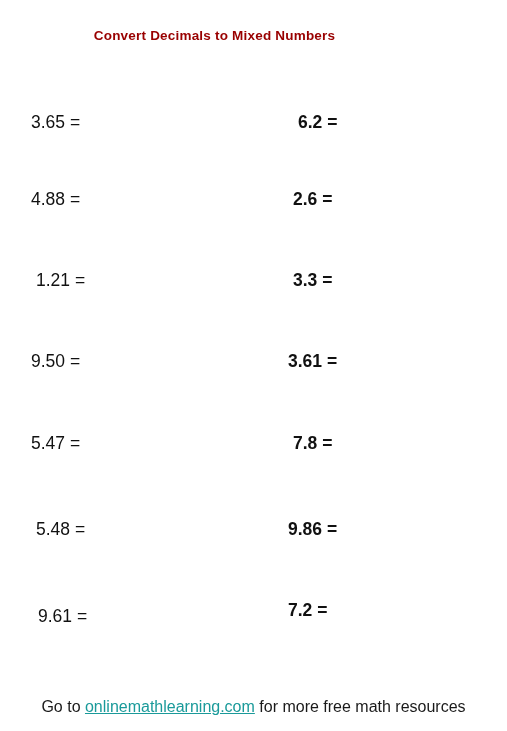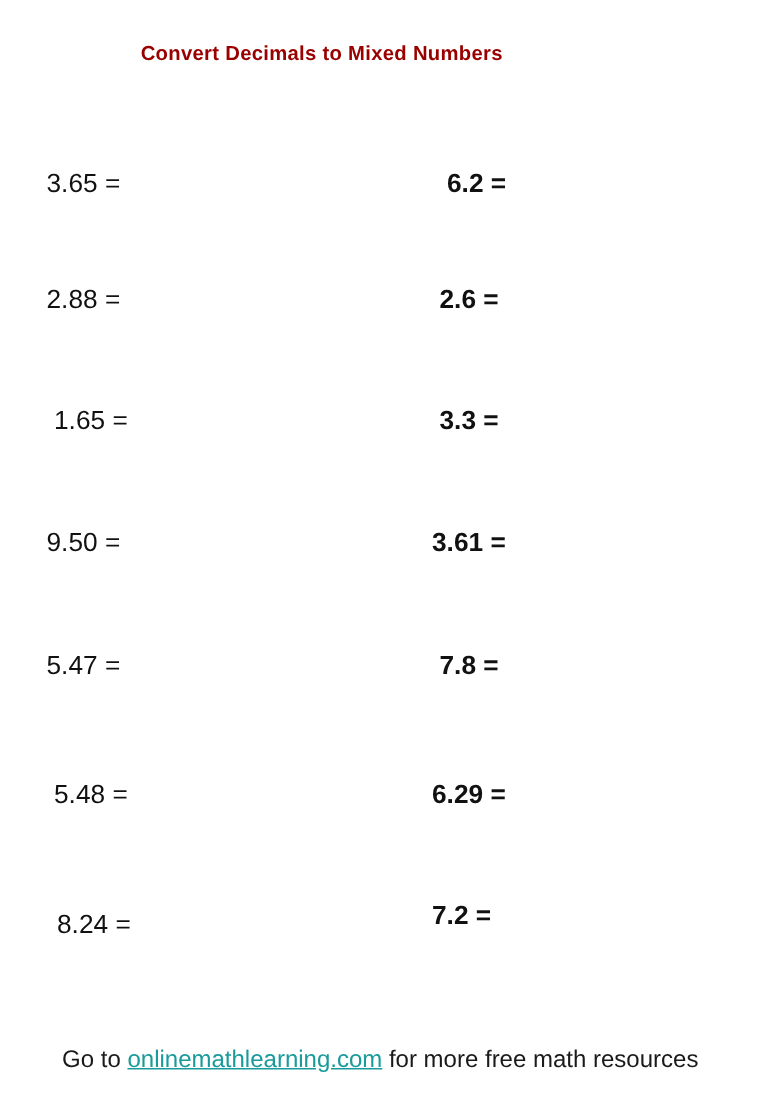--- a/index.html
+++ b/index.html
@@ -98,46 +98,46 @@
   <div class="worksheet-title">Convert Decimals to Mixed Numbers</div>
 
   <div class="problems">
 
     <div class="problem-row r1" style="top:107px">
       <div class="problem col-left">3.65 =</div>
       <div class="problem col-right">6.2 =</div>
     </div>
 
     <div class="problem-row r2" style="top:184px">
-      <div class="problem col-left">2.88 =</div>
+      <div class="problem col-left">4.88 =</div>
       <div class="problem col-right">2.6 =</div>
     </div>
 
     <div class="problem-row r3" style="top:265px">
-      <div class="problem col-left">1.65 =</div>
+      <div class="problem col-left">1.21 =</div>
       <div class="problem col-right">3.3 =</div>
     </div>
 
     <div class="problem-row r4" style="top:346px">
       <div class="problem col-left">9.50 =</div>
       <div class="problem col-right">3.61 =</div>
     </div>
 
     <div class="problem-row r5" style="top:428px">
       <div class="problem col-left">5.47 =</div>
       <div class="problem col-right">7.8 =</div>
     </div>
 
     <div class="problem-row r6" style="top:514px">
       <div class="problem col-left">5.48 =</div>
-      <div class="problem col-right">6.29 =</div>
+      <div class="problem col-right">9.86 =</div>
     </div>
 
     <div class="problem-row r7" style="top:601px">
-      <div class="problem col-left">8.24 =</div>
+      <div class="problem col-left">9.61 =</div>
       <div class="problem col-right">7.2 =</div>
     </div>
 
   </div>
 
   <div class="footer"><span>Go to </span><span class="link">onlinemathlearning.com</span><span> for more free math resources</span></div>
 
 </div>
 
 </body></html>

